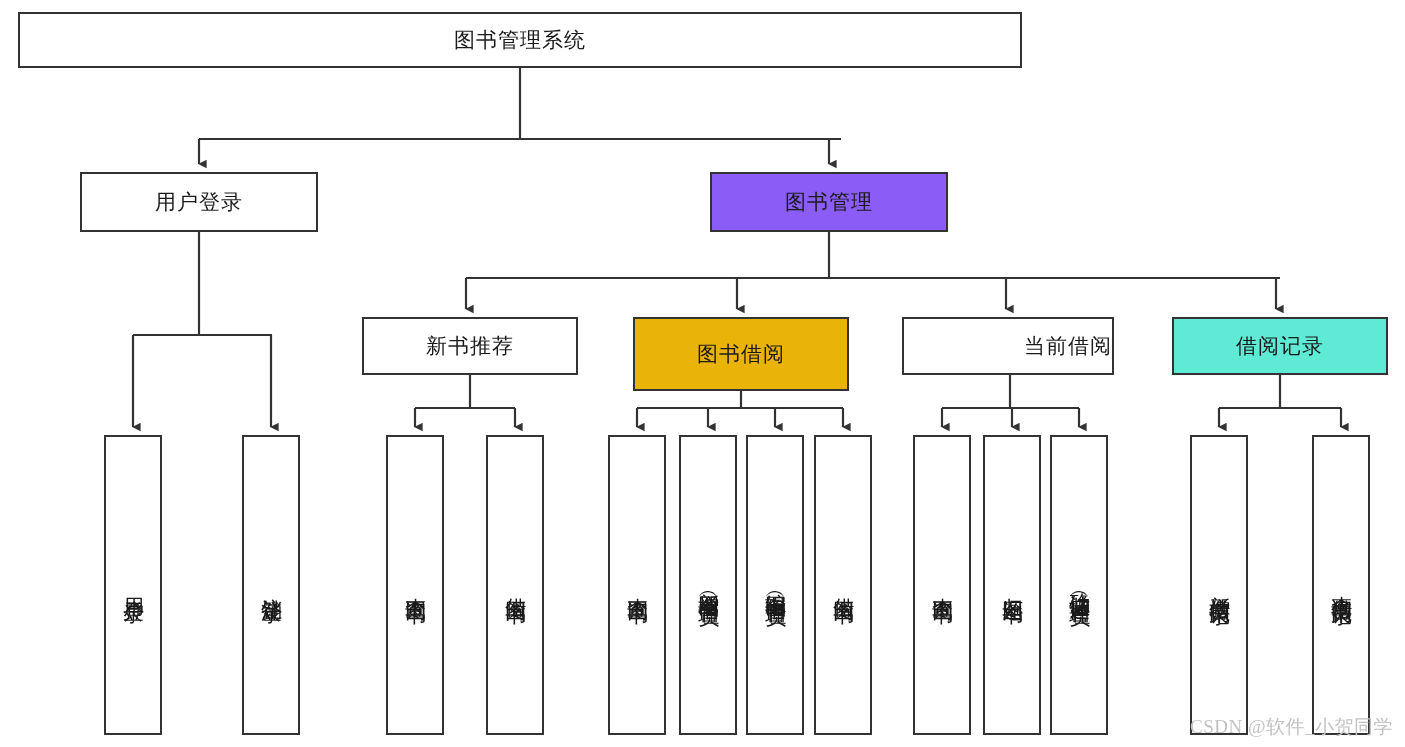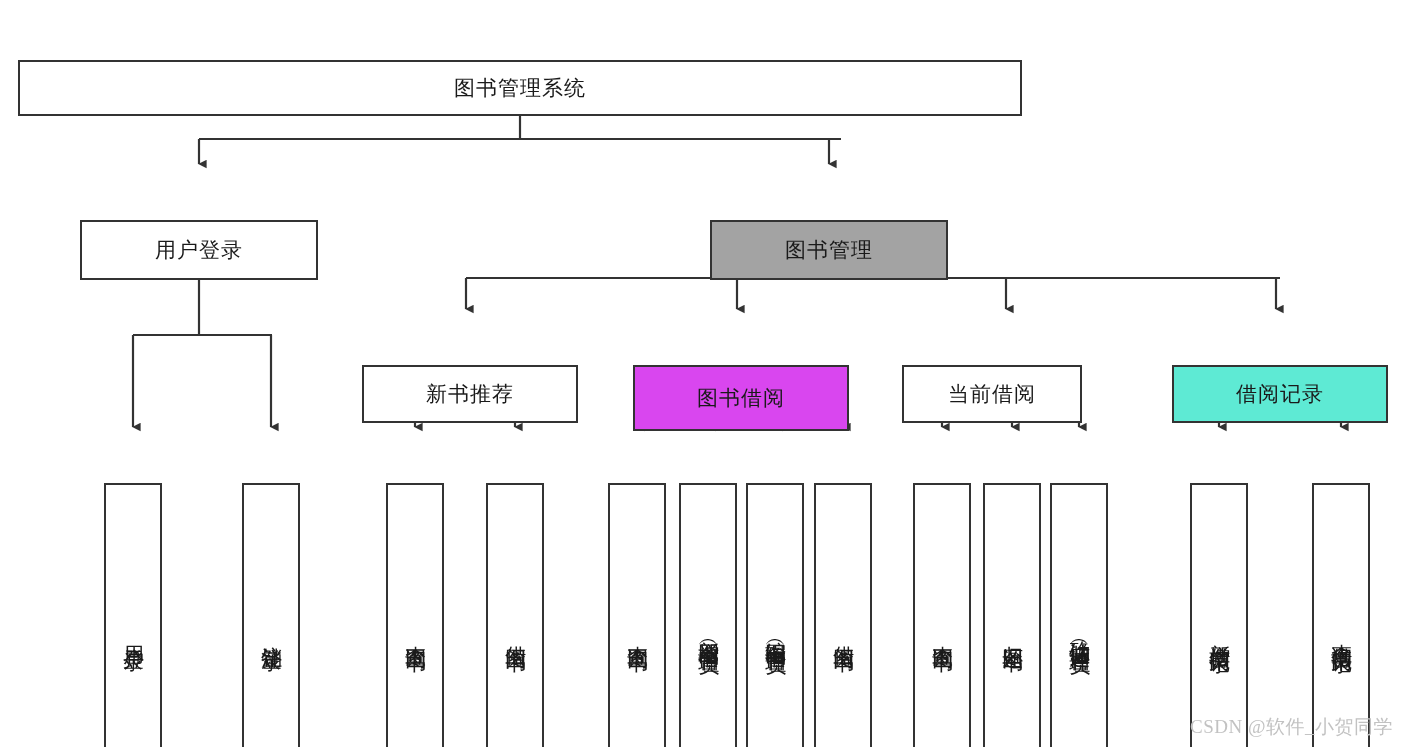--- a/index.html
+++ b/index.html
@@ -30,21 +30,20 @@
   .node {
     position: absolute;
     box-sizing: border-box;
     border: 2px solid #333333;
     background: #ffffff;
     display: flex;
     align-items: center;
     justify-content: center;
     text-align: center;
     color: #1a1a1a;
-    margin-top: 48px;
   }
   .node.horizontal {
     font-size: 21px;
     letter-spacing: 1px;
   }
   .node.vertical {
     writing-mode: vertical-rl;
     text-orientation: upright;
     font-size: 21px;
     line-height: 1.32;
@@ -121,31 +120,31 @@
     </g>
   </svg>
 
   <div class="node horizontal" style="left: 18px; top: 12px; width: 1004px; height: 56px; border-color: rgb(51, 51, 51); background: rgb(255, 255, 255); color: rgb(26, 26, 26);">
     <span>图书管理系统</span>
   </div>
 
   <div class="node horizontal" style="left: 80px; top: 172px; width: 238px; height: 60px; border-color: rgb(51, 51, 51); background: rgb(255, 255, 255); color: rgb(26, 26, 26);">
     <span>用户登录</span>
   </div>
-  <div class="node horizontal" style="left: 710px; top: 172px; width: 238px; height: 60px; border-color: rgb(51, 51, 51); background: #a3a3a3; color: rgb(26, 26, 26);">
+  <div class="node horizontal" style="left: 710px; top: 172px; width: 238px; height: 60px; border-color: rgb(51, 51, 51); background: #8b5cf6; color: rgb(26, 26, 26);">
     <span>图书管理</span>
   </div>
 
   <div class="node horizontal" style="left: 362px; top: 317px; width: 216px; height: 58px; border-color: rgb(51, 51, 51); background: rgb(255, 255, 255); color: rgb(26, 26, 26);">
     <span>新书推荐</span>
   </div>
-  <div class="node horizontal" style="left: 633px; top: 317px; width: 216px; height: 66px; border-color: rgb(51, 51, 51); background: #d946ef; color: rgb(26, 26, 26);">
+  <div class="node horizontal" style="left: 633px; top: 317px; width: 216px; height: 74px; border-color: rgb(51, 51, 51); background: #eab308; color: rgb(26, 26, 26);">
     <span>图书借阅</span>
   </div>
-  <div class="node horizontal" style="left: 902px; top: 317px; width: 180px; height: 58px; border-color: rgb(51, 51, 51); background: rgb(255, 255, 255); color: rgb(26, 26, 26);">
+  <div class="node horizontal" style="left: 902px; top: 317px; width: 212px; height: 58px; border-color: rgb(51, 51, 51); background: rgb(255, 255, 255); color: rgb(26, 26, 26); justify-content: flex-end;">
     <span>当前借阅</span>
   </div>
   <div class="node horizontal" style="left: 1172px; top: 317px; width: 216px; height: 58px; border-color: rgb(51, 51, 51); background: #5eead4; color: rgb(26, 26, 26);">
     <span>借阅记录</span>
   </div>
 
   <div class="node vertical" style="left: 104px; top: 435px; width: 58px; height: 300px; border-color: rgb(51, 51, 51); background: rgb(255, 255, 255); color: rgb(26, 26, 26);">
     <span class="vtext">用户登录</span>
   </div>
   <div class="node vertical" style="left: 242px; top: 435px; width: 58px; height: 300px; border-color: rgb(51, 51, 51); background: rgb(255, 255, 255); color: rgb(26, 26, 26);">

